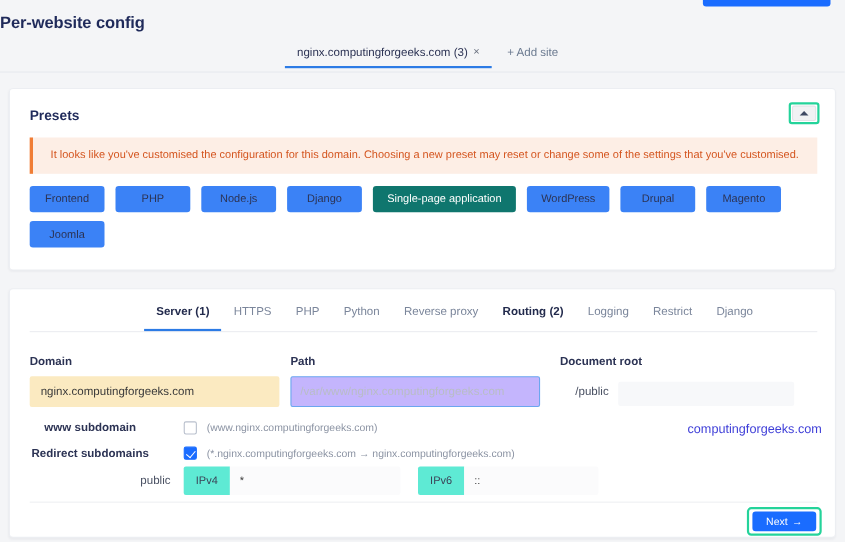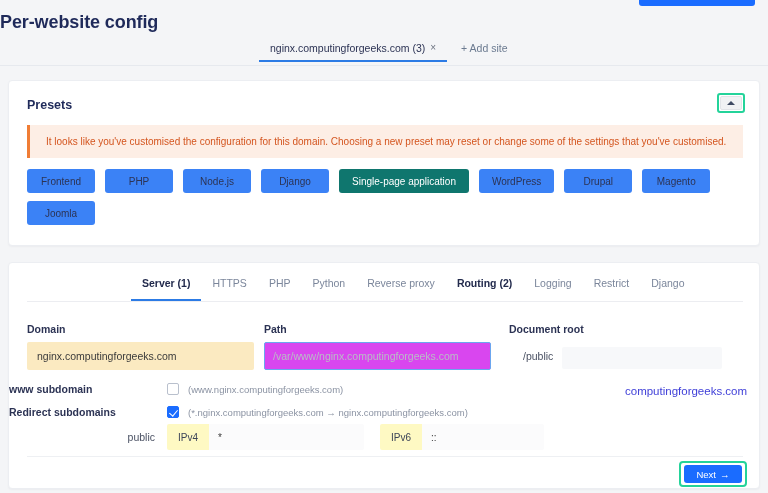--- a/index.html
+++ b/index.html
@@ -24,21 +24,21 @@
     height: 12px;
     background: #1a6cff;
     border-radius: 3px;
   }
 
   
   .page-title {
     position: absolute;
     top: 12px;
     left: 0px;
-    font-size: 18px;
+    font-size: 15px;
     font-weight: bold;
     color: #1f2a5a;
     letter-spacing: -0.1px;
   }
 
   
   .tabbar {
     position: absolute;
     top: 40px;
     left: 0;
@@ -232,21 +232,21 @@
     font-family: inherit;
     font-size: 10.5px;
     color: #3b3b3b;
   }
   .path-input {
     position: absolute;
     left: 255px;
     top: 0;
     width: 227px;
     height: 28px;
-    background: #d946ef;
+    background: #c4b5fd;
     border: 1px solid #6ba6ef;
     border-radius: 2px;
     padding: 0 8px;
     font-family: inherit;
     font-size: 10.5px;
     color: #3b3b3b;
     outline: none;
   }
   .path-input::placeholder { color: #b9bdc6; }
 
@@ -276,21 +276,21 @@
     font-size: 10.5px;
     color: #3b3b3b;
   }
 
   
   .cbrow { position: absolute; left: 0; width: 752px; height: 20px; display: flex; align-items: center; }
   #row-www      { top: 116px; }
   #row-redirect { top: 139px; }
   .cb-label {
     width: 158px;
-    text-align: left;
+    text-align: center;
     padding-right: 12px;
     font-size: 10.5px;
     font-weight: bold;
     color: #2c3354;
   }
   .cbox {
     width: 12px; height: 12px;
     border: 1px solid #b9c0cd;
     border-radius: 2px;
     background: #ffffff;
@@ -317,21 +317,21 @@
   .listen-row { position: absolute; top: 160px; left: 0; width: 752px; height: 28px; display: flex; align-items: center; }
   .listen-label {
     width: 158px;
     text-align: right;
     padding-right: 12px;
     font-size: 10.5px;
     color: #4a5163;
   }
   .ipgroup { display: flex; align-items: stretch; height: 26px; }
   .ip-prefix {
-    background: #fef9c3;
+    background: #5eead4;
     color: #3c4458;
     font-size: 10px;
     padding: 0 11px;
     display: flex;
     align-items: center;
     border-radius: 2px 0 0 2px;
   }
   .ip-input {
     border: none;
     background: #fbfbfc;

